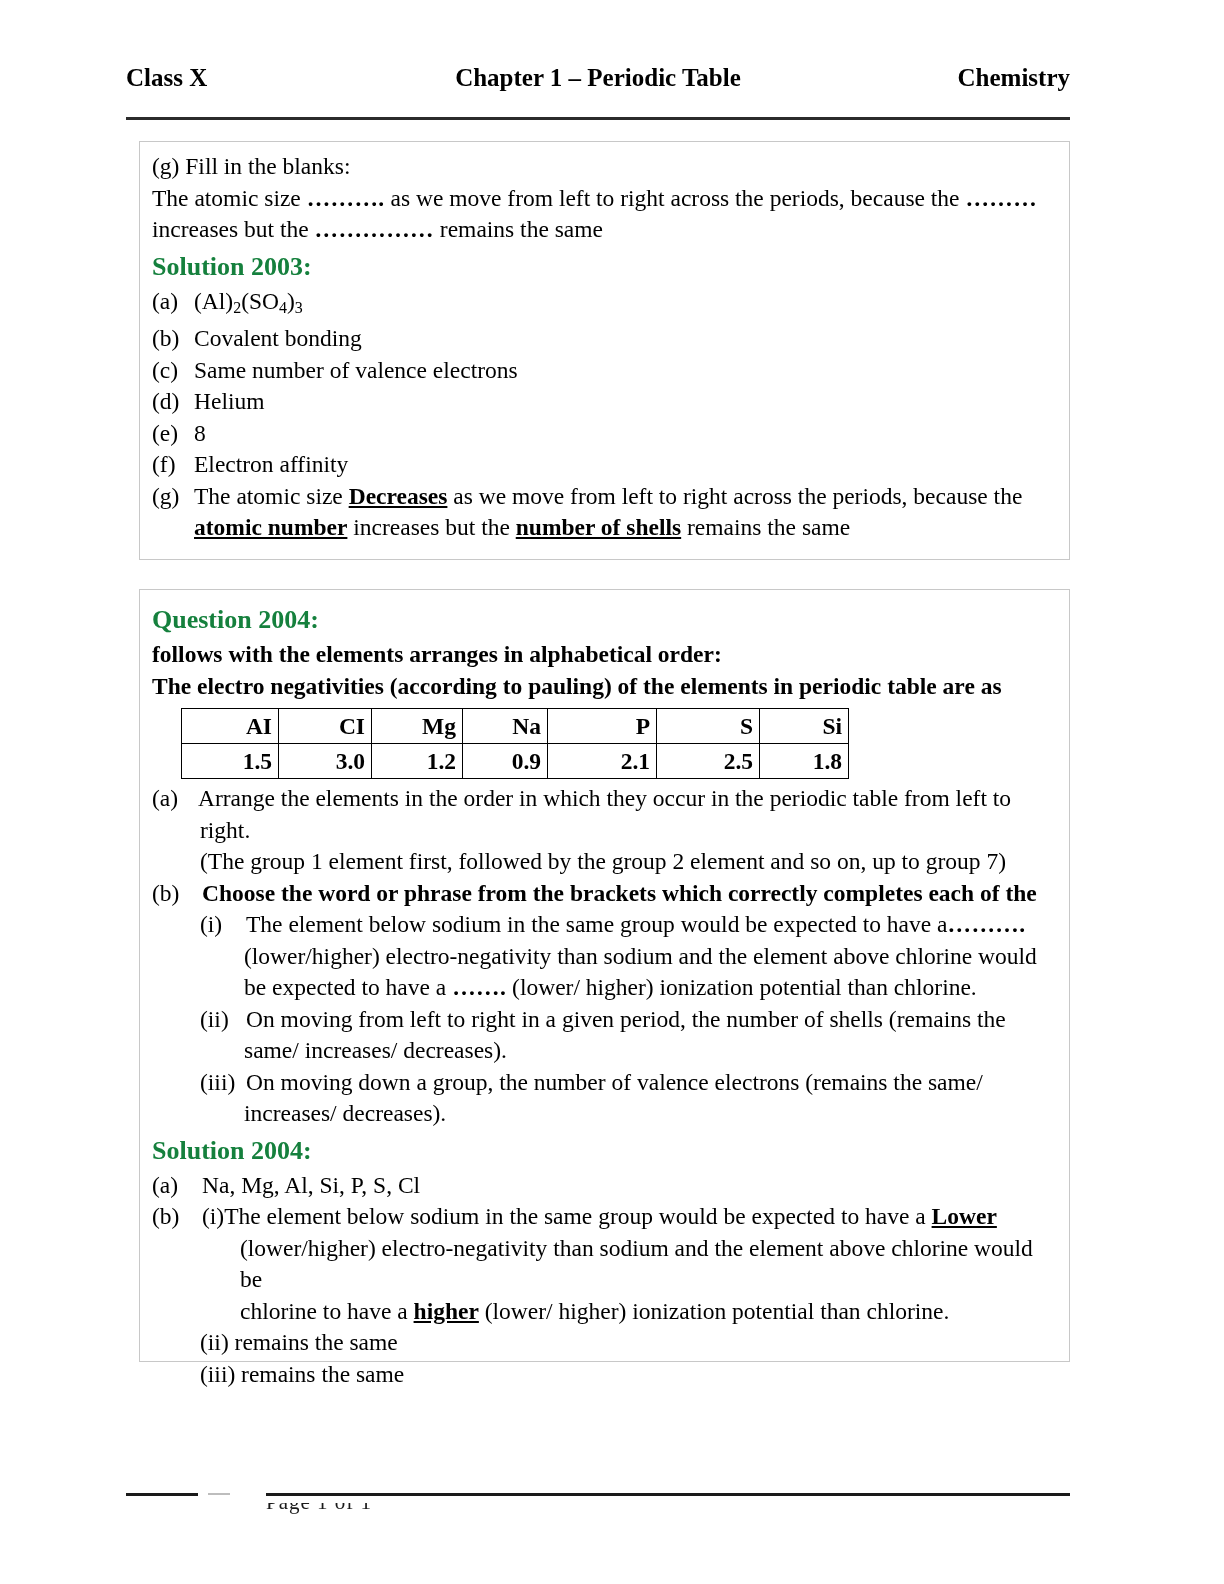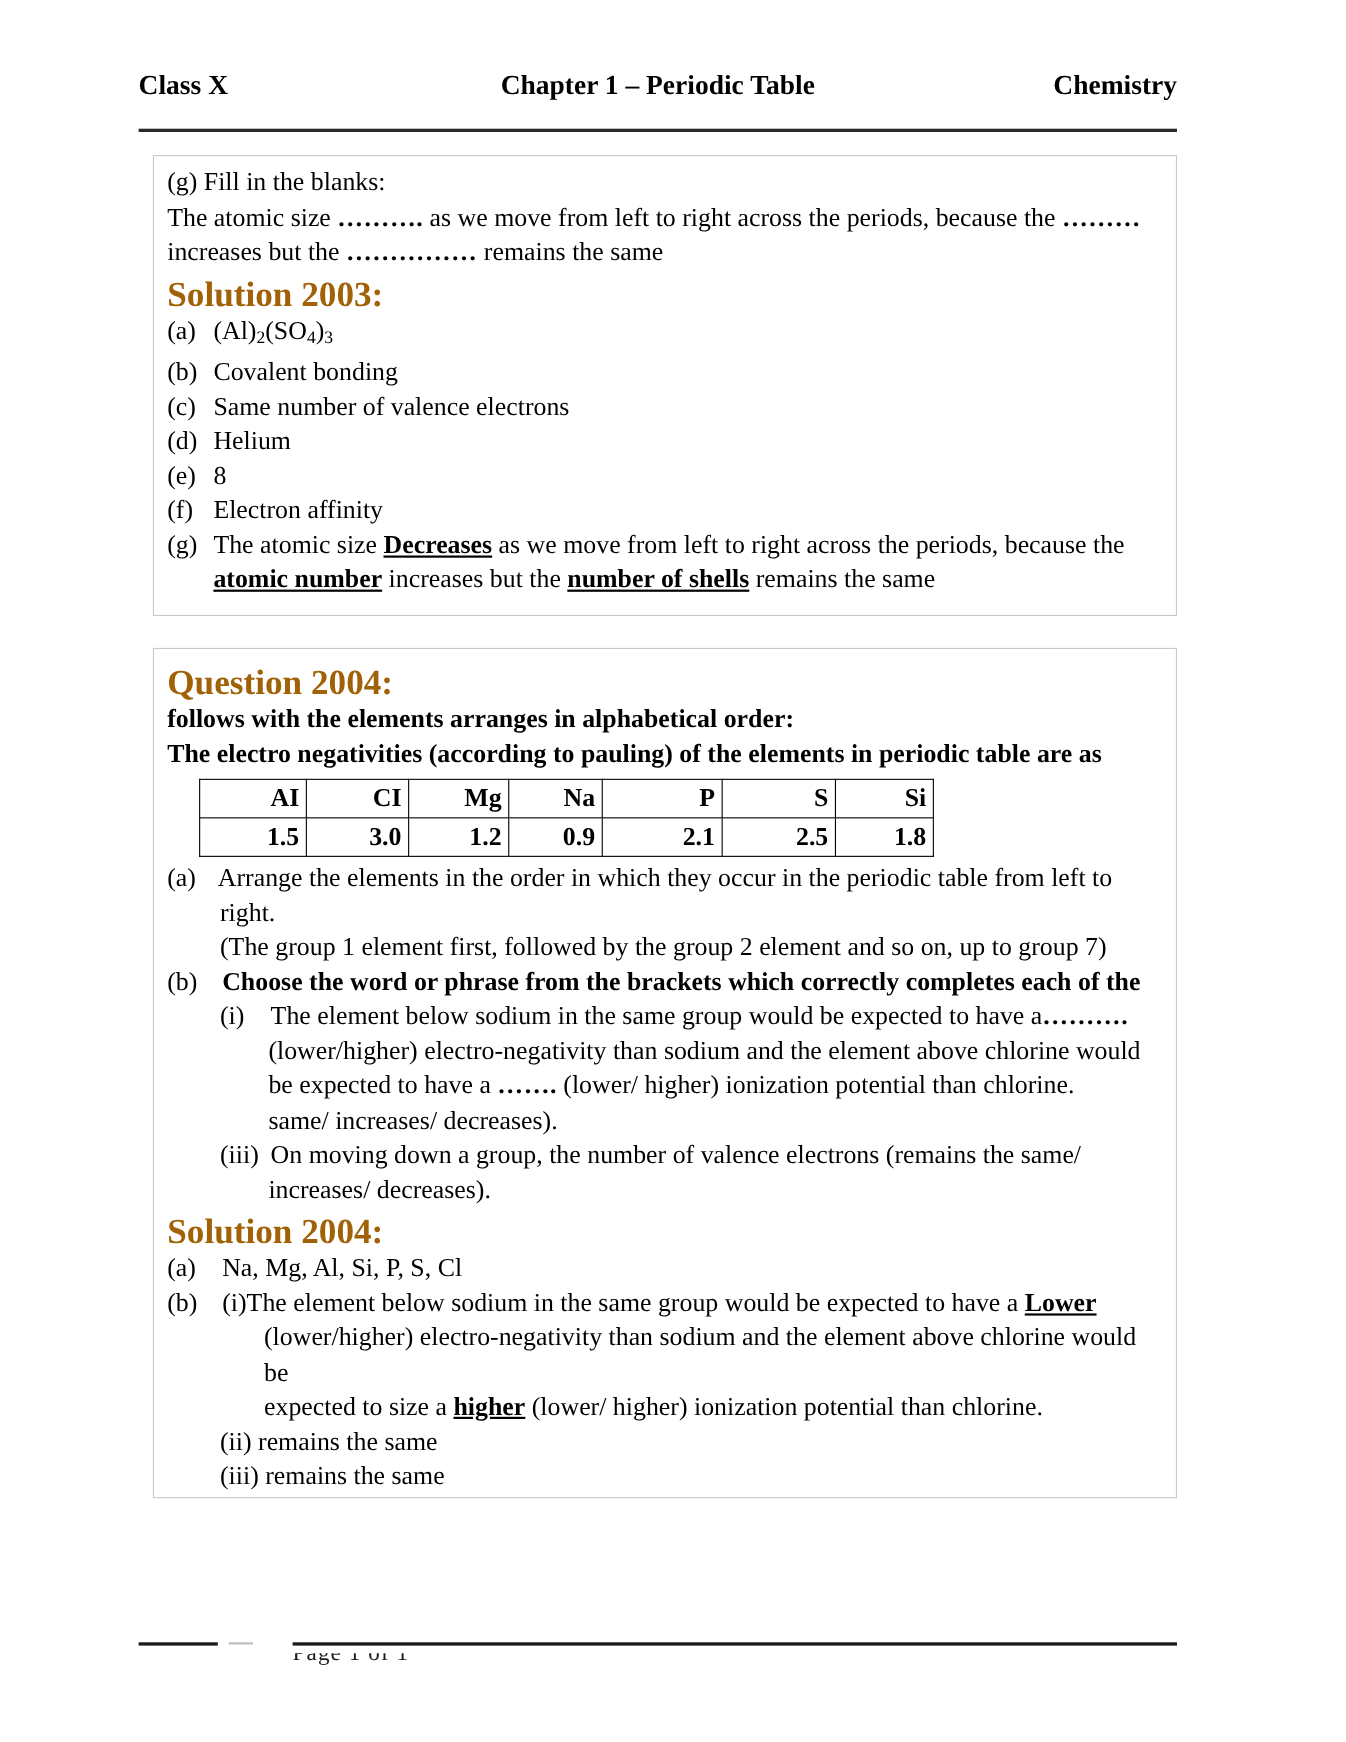--- a/index.html
+++ b/index.html
@@ -65,23 +65,23 @@
     padding: 9px 14px 10px 12px;
   }
 
   
   .line {
     font-size: 23.5px;
     line-height: 31.5px;
     white-space: normal;
   }
   .blue-head {
-    color: #a16207;
+    color: #15803d;
     font-weight: bold;
-    font-size: 32px;
+    font-size: 26px;
     line-height: 34px;
     margin-top: 4px;
     margin-bottom: 2px;
   }
   .bold { font-weight: bold; }
   .bu { font-weight: bold; text-decoration: underline; }
   .dots { font-weight: bold; letter-spacing: 0.4px; }
 
   
   .row {
@@ -276,20 +276,24 @@
 
     <div class="row indent-2">
       <span class="mk mk-w46">(i)</span>
       <span class="bd"><span>The element below sodium in the same group would be expected to have a</span><span class="dots">……….</span></span>
     </div>
     <div class="line indent-4">(lower/higher) electro-negativity than sodium and the element above chlorine would</div>
     <div class="line indent-4">
       <span>be expected to have a </span><span class="dots">…….</span><span>  (lower/ higher) ionization potential than chlorine.</span>
     </div>
 
+    <div class="row indent-2">
+      <span class="mk mk-w46">(ii)</span>
+      <span class="bd">On moving from left to right in a given period, the number of shells (remains the</span>
+    </div>
     <div class="line indent-4">same/ increases/ decreases).</div>
 
     <div class="row indent-2">
       <span class="mk mk-w46">(iii)</span>
       <span class="bd">On moving down a group, the number of valence electrons (remains the same/</span>
     </div>
     <div class="line indent-4">increases/ decreases).</div>
 
     <div class="blue-head">Solution 2004:</div>
 
@@ -297,21 +301,21 @@
       <span class="mk mk-w50">(a)</span>
       <span class="bd">Na, Mg, Al, Si, P, S, Cl</span>
     </div>
 
     <div class="row">
       <span class="mk mk-w50">(b)</span>
       <span class="bd"><span>(i)</span><span>The element below sodium in the same group would be expected to have a </span><span class="bu">Lower</span></span>
     </div>
     <div class="line indent-3">(lower/higher) electro-negativity than sodium and the element above chlorine would be</div>
     <div class="line indent-3">
-      <span>expected to size a </span><span class="bu">higher</span><span> (lower/ higher) ionization potential than chlorine.</span>
+      <span>chlorine to have a </span><span class="bu">higher</span><span> (lower/ higher) ionization potential than chlorine.</span>
     </div>
 
     <div class="line indent-2">(ii) remains the same</div>
     <div class="line indent-2">(iii) remains the same</div>
 
   </div>
 
   <div class="footer-rule-left"></div>
   <div class="footer-rule-dot"></div>
   <div class="footer-rule-main"></div>

